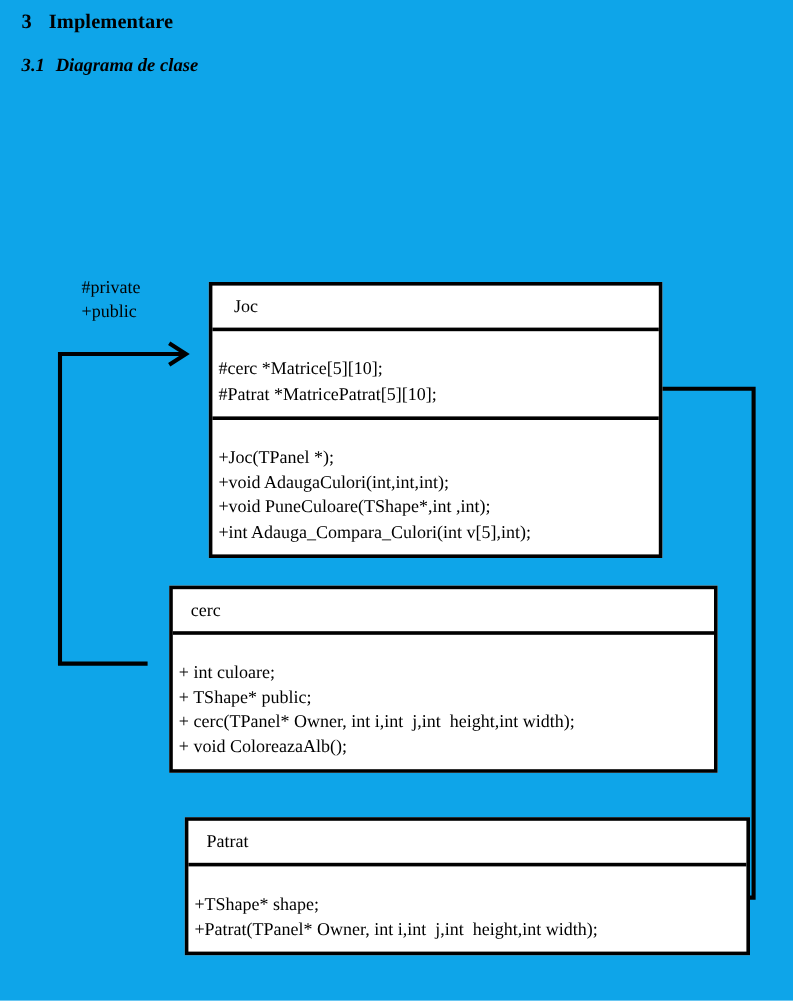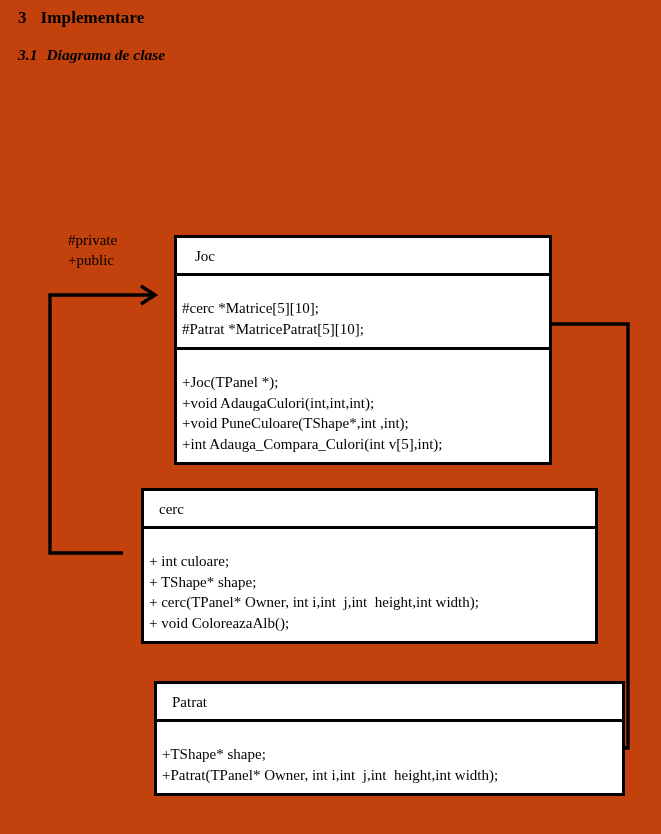--- a/index.html
+++ b/index.html
@@ -5,21 +5,21 @@
 <style>
   html, body {
     margin: 0;
     padding: 0;
     background: #ffffff;
   }
   #page {
     position: relative;
     width: 661px;
     height: 834px;
-    background: #c2410c;
+    background: #0ea5e9;
     overflow: hidden;
     font-family: "Liberation Serif", "DejaVu Serif", serif;
     color: #000000;
   }
 
   
   .heading1 {
     position: absolute;
     left: 18px;
     top: 8px;
@@ -134,21 +134,21 @@
       <div class="row">+void AdaugaCulori(int,int,int);</div>
       <div class="row">+void PuneCuloare(TShape*,int ,int);</div>
       <div class="row">+int Adauga_Compara_Culori(int v[5],int);</div>
     </div>
   </div>
 
   <div class="uml-class" id="class-cerc">
     <div class="uml-name">cerc</div>
     <div class="uml-compartment">
       <div class="row">+ int culoare;</div>
-      <div class="row">+ TShape* shape;</div>
+      <div class="row">+ TShape* public;</div>
       <div class="row">+ cerc(TPanel* Owner, int i,int  j,int  height,int width);</div>
       <div class="row">+ void ColoreazaAlb();</div>
     </div>
   </div>
 
   <div class="uml-class" id="class-patrat">
     <div class="uml-name">Patrat</div>
     <div class="uml-compartment">
       <div class="row">+TShape* shape;</div>
       <div class="row">+Patrat(TPanel* Owner, int i,int  j,int  height,int width);</div>

